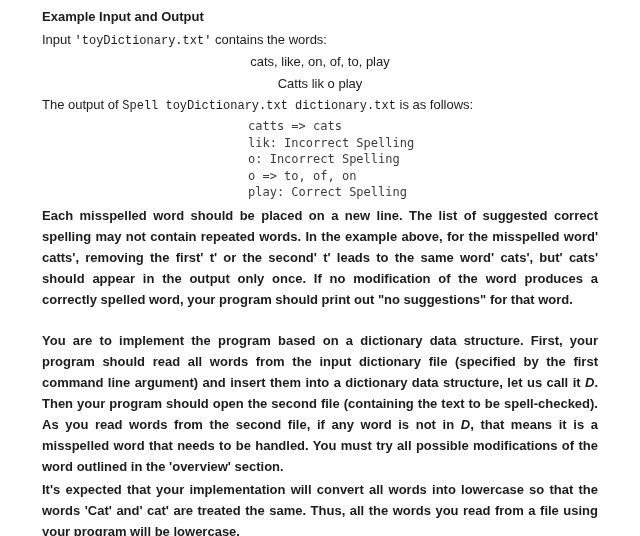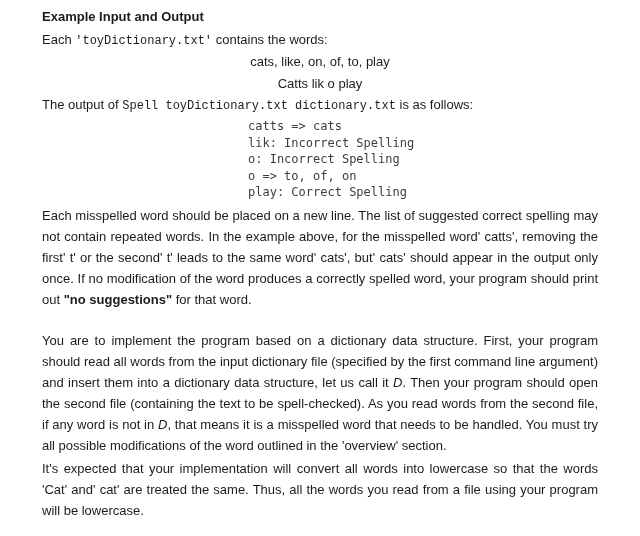--- a/index.html
+++ b/index.html
@@ -33,32 +33,33 @@
     font-family: "DejaVu Sans Mono", "Liberation Mono", monospace;
     font-size: 12px;
     line-height: 1.38;
     color: #3d3d3d;
     margin: 2px 0 4px 206px;
   }
   .output-block div { white-space: pre; }
   .para {
     text-align: justify;
     margin: 2px 0 0 0;
+    font-weight: bold;
   }
   .section-gap { height: 18px; }
   em.var { font-style: italic; }
 </style>
 </head>
 <body>
 
 <div class="page">
 
   <p class="heading">Example Input and Output</p>
 
-  <p class="line"><span>Each </span><span class="mono">'toyDictionary.txt'</span><span> contains the words:</span></p>
+  <p class="line"><span>Input </span><span class="mono">'toyDictionary.txt'</span><span> contains the words:</span></p>
 
   <p class="centered">cats, like, on, of, to, play</p>
 
 
   <p class="centered">Catts lik o play</p>
 
   <p class="line"><span>The output of </span><span class="mono">Spell toyDictionary.txt dictionary.txt</span><span> is as follows:</span></p>
 
   <div class="output-block">
     <div>catts =&gt; cats</div>

